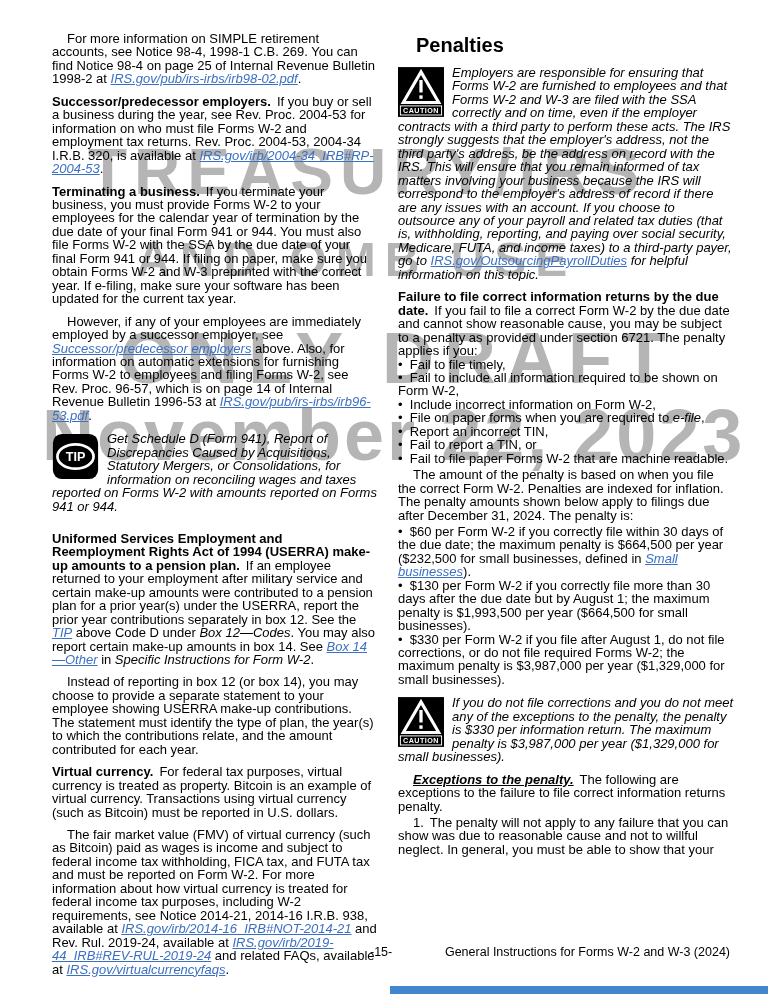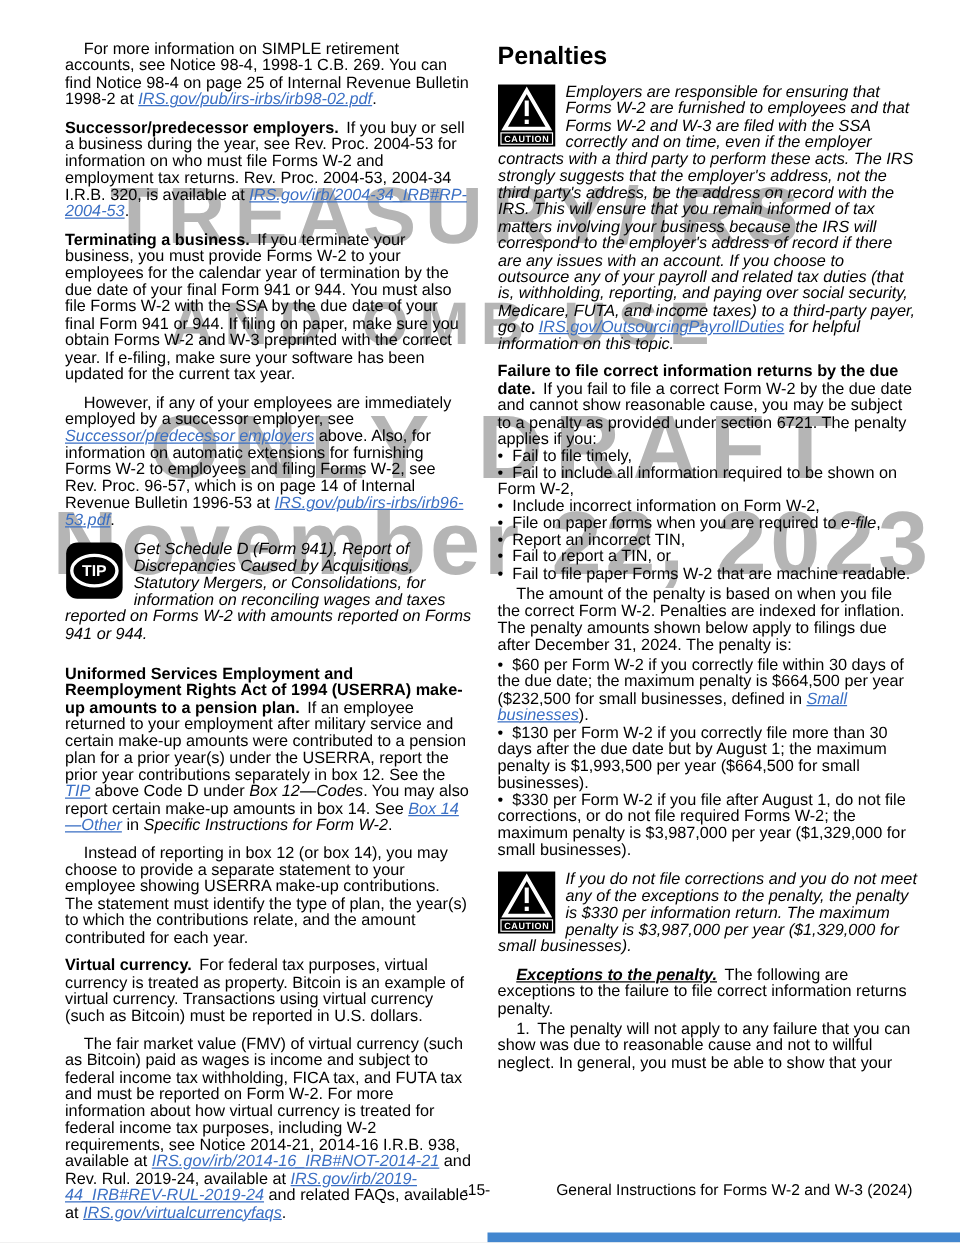--- a/index.html
+++ b/index.html
@@ -18,21 +18,21 @@
   p{margin:0;font-size:13px;line-height:13.45px;}
   .indent{text-indent:15px;}
   .sp{margin-top:9px;}
   .sp-lg{margin-top:19px;}
   .sp-sm{margin-top:3px;}
   .runin{font-weight:bold;margin-right:6px;}
   .runin-bi{font-weight:bold;font-style:italic;margin-right:6px;text-decoration:underline;}
   .lnk{color:#3a6fc4;font-style:italic;text-decoration:underline;cursor:pointer;}
   .it{font-style:italic;}
   .bullet::before{content:"\2022\00a0\00a0";}
-  h1{font-size:20px;line-height:22px;margin:2px 0 6px 0;font-weight:bold;}
+  h1{font-size:20px;line-height:22px;margin:2px 0 6px 18px;font-weight:bold;}
   
   .iconblock{overflow:auto;margin-top:10px;}
   .iconblock .icon{float:left;margin:1px 8px 2px 0;}
   .iconblock p{font-style:italic;}
   
   .footer{position:absolute;z-index:1;top:945px;left:52px;right:38px;font-size:12.5px;font-weight:normal;text-align:right;}
   .footer .pageno{position:absolute;left:318px;top:0;}
   
   .bluebar{position:absolute;z-index:2;left:390px;top:986px;width:378px;height:8px;background:#4286cf;}
 </style>

